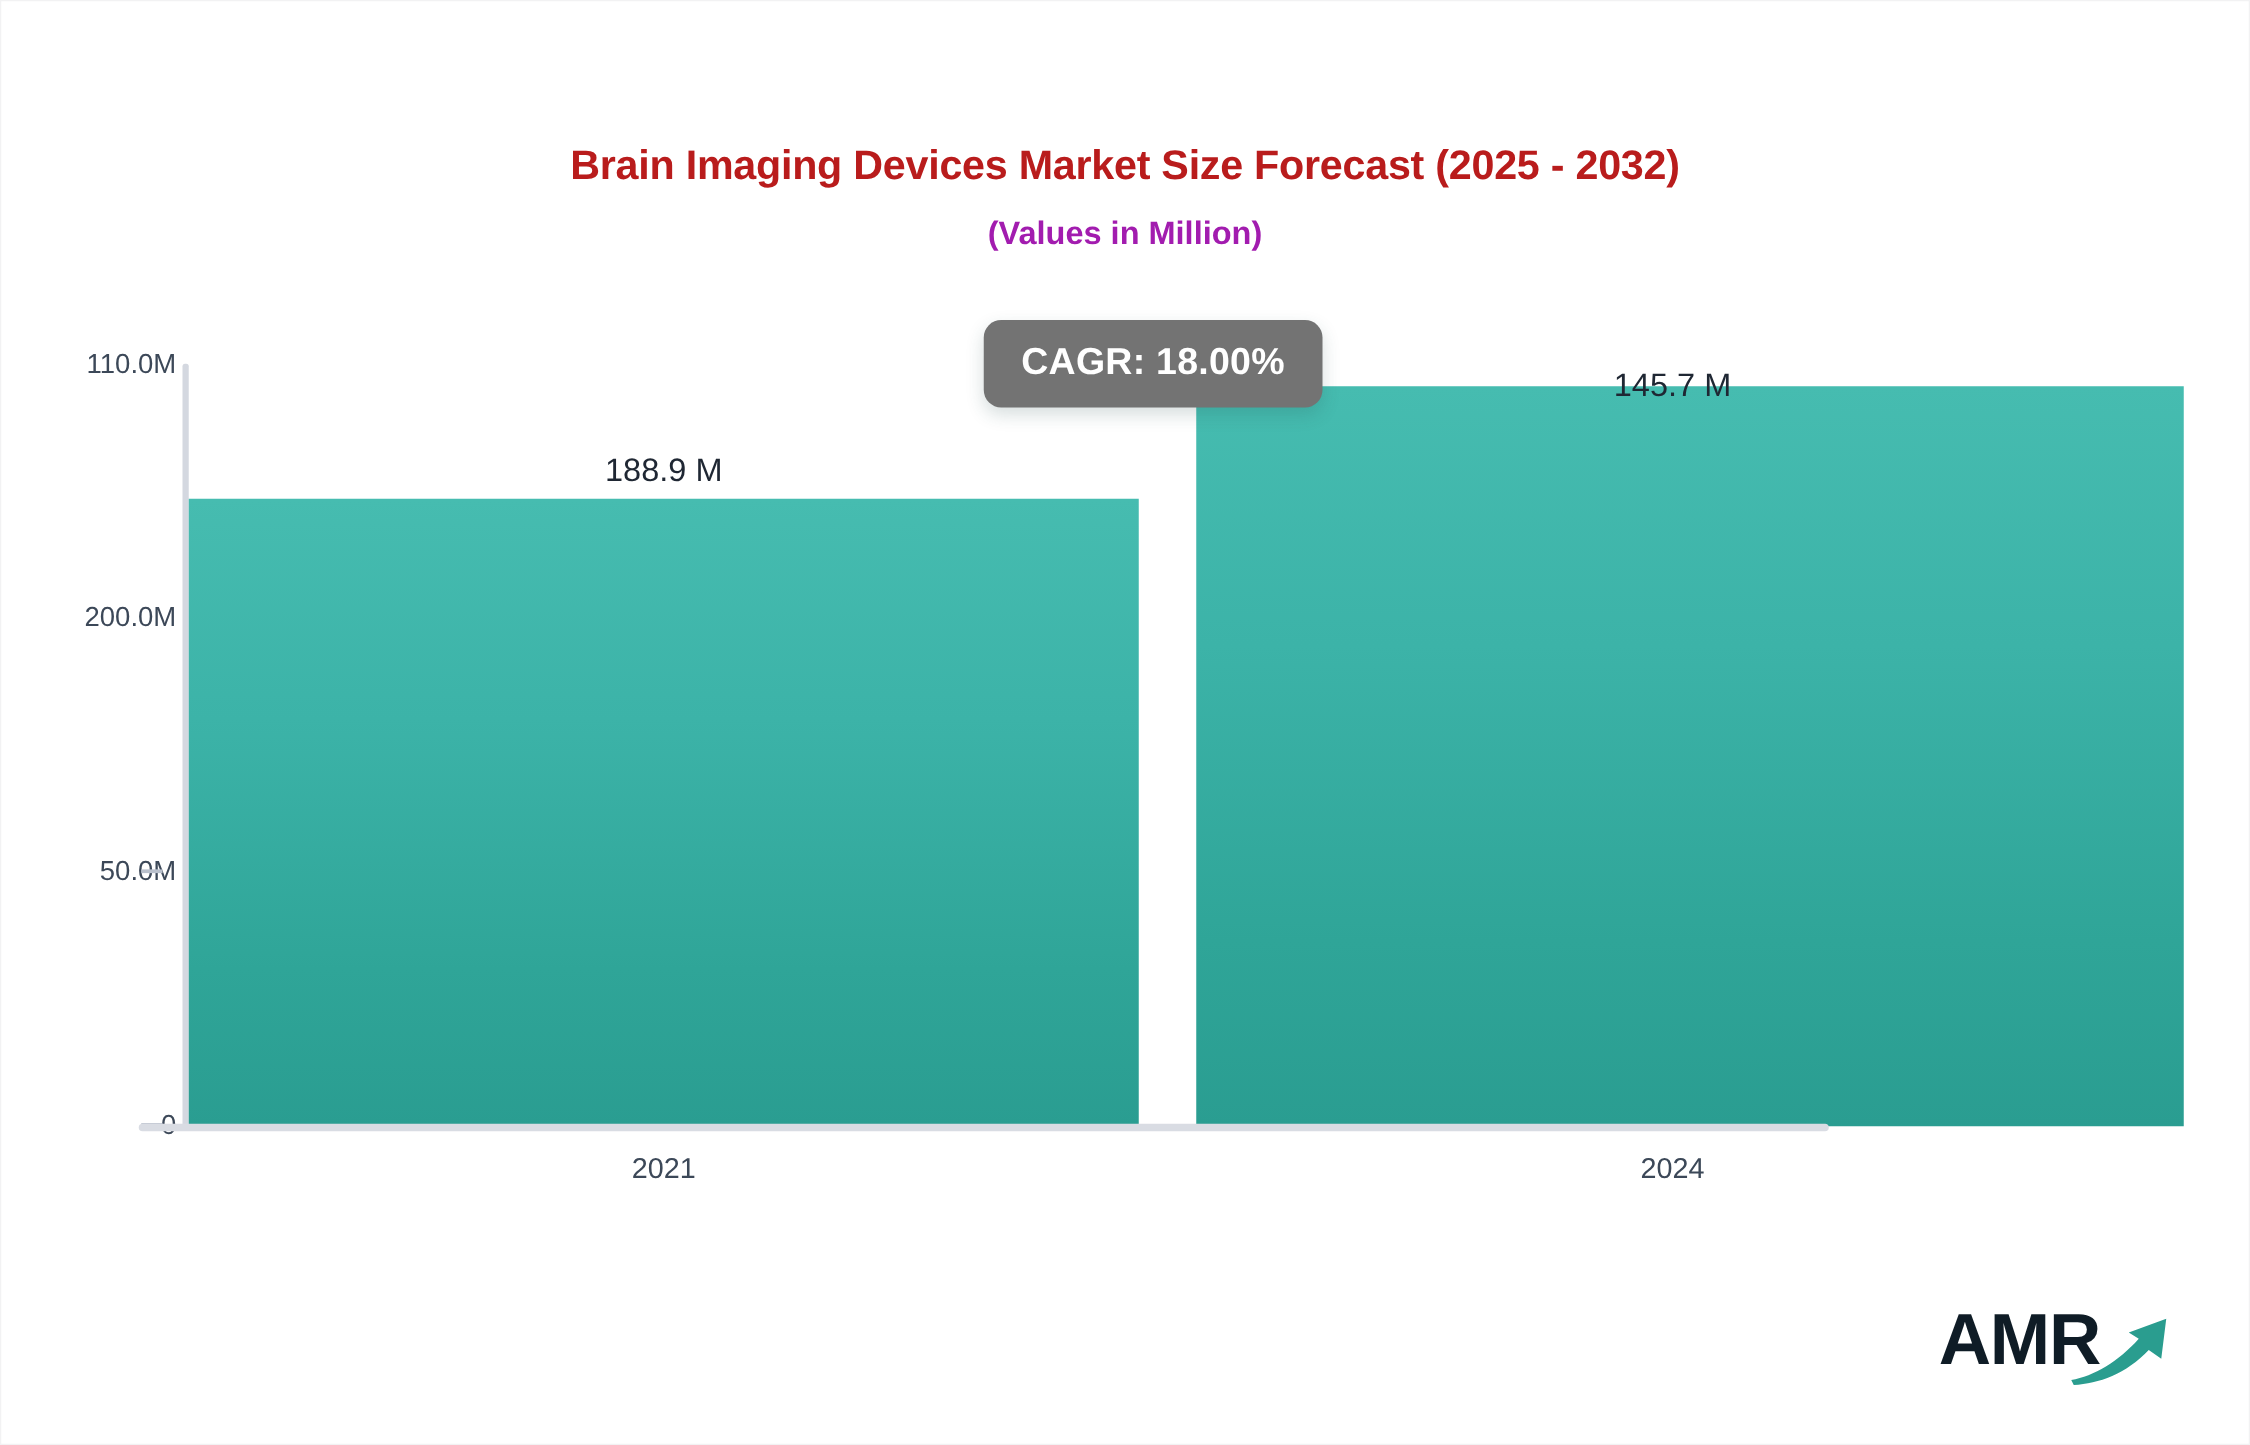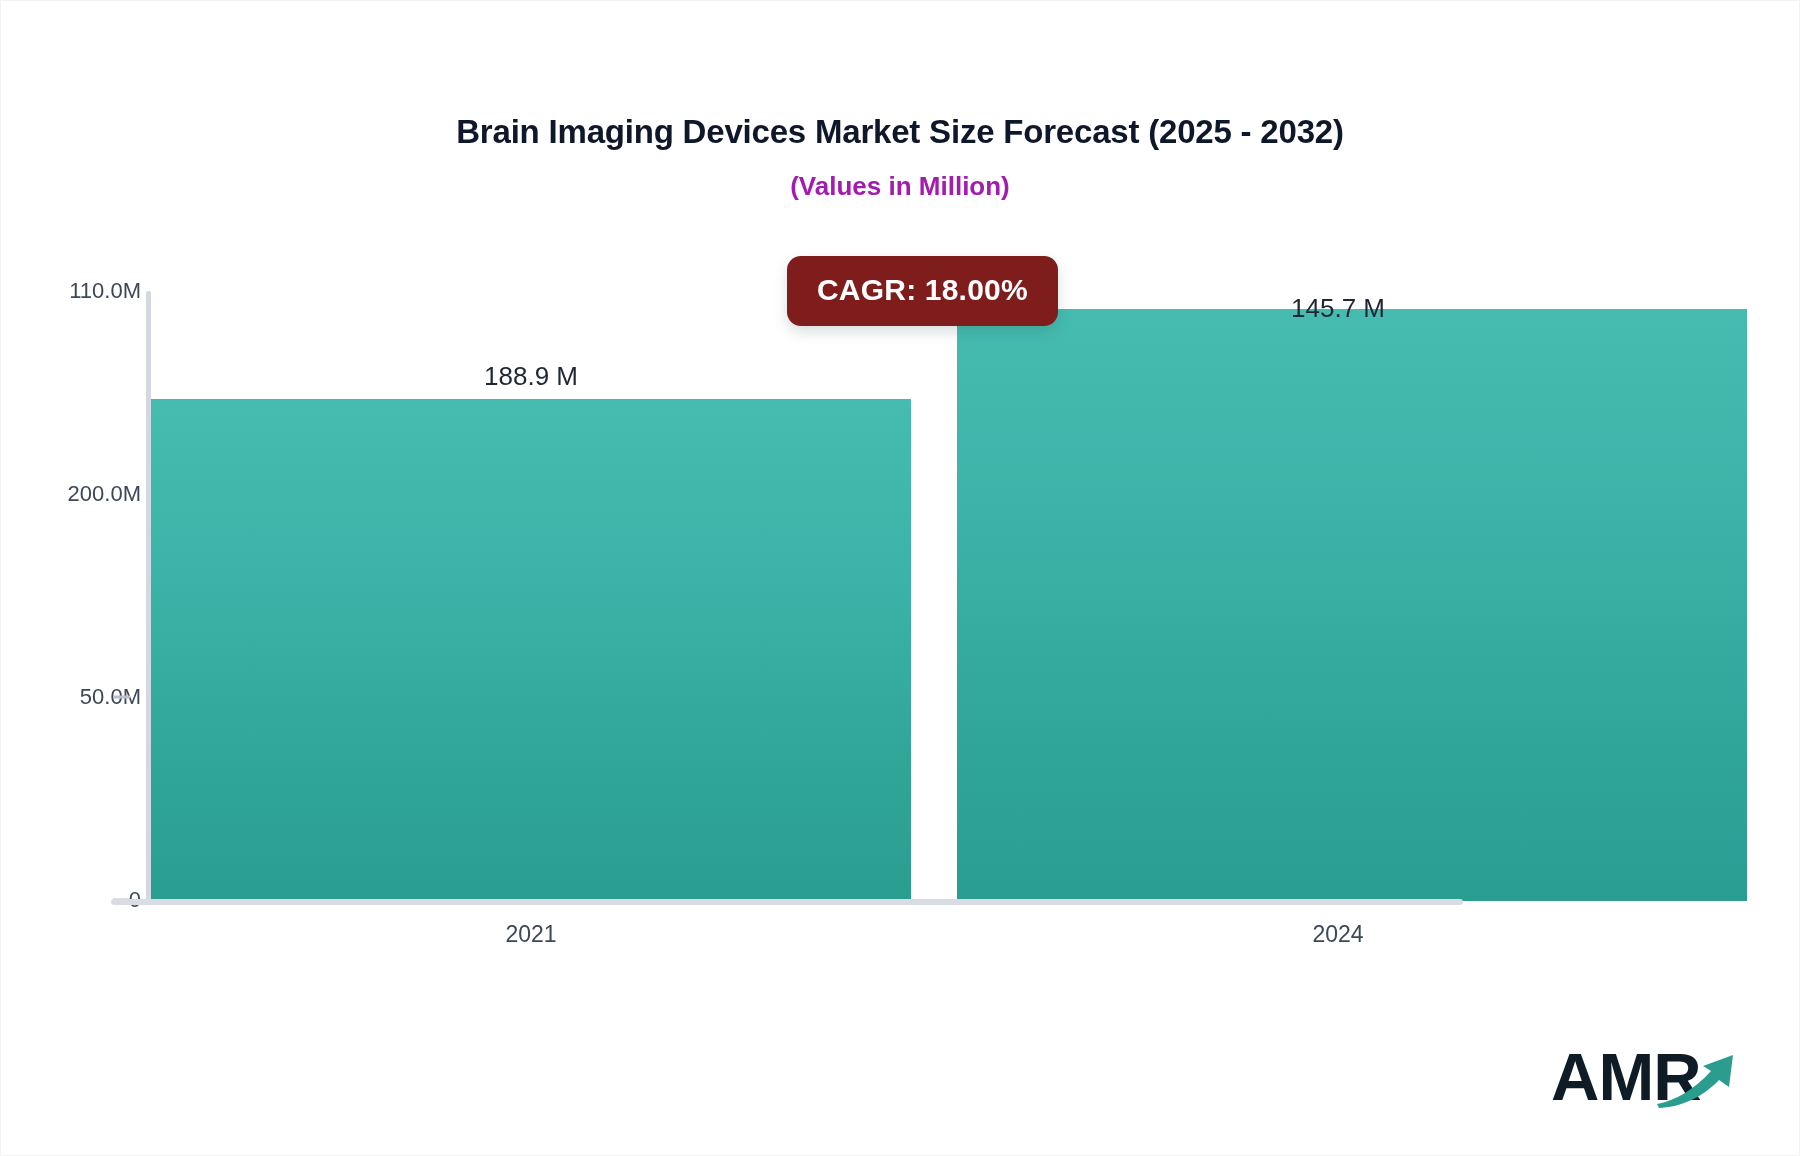--- a/index.html
+++ b/index.html
@@ -22,21 +22,21 @@
 
   
   .chart-title {
     position: absolute;
     left: 0;
     right: 0;
     top: 112px;
     text-align: center;
     font-size: 33px;
     font-weight: bold;
-    color: #0f172a;
+    color: #b91c1c;
     letter-spacing: -0.2px;
   }
   .chart-subtitle {
     position: absolute;
     left: 0;
     right: 0;
     top: 170px;
     text-align: center;
     font-size: 26px;
     font-weight: bold;
@@ -110,21 +110,21 @@
     transform: translateX(-50%);
     white-space: nowrap;
   }
 
   
   .cagr-badge {
     position: absolute;
     left: 786px;
     top: 255px;
     padding: 17px 30px 19px 30px;
-    background: #7f1d1d;
+    background: #737373;
     border-radius: 14px;
     color: #ffffff;
     font-size: 30px;
     font-weight: bold;
     letter-spacing: 0.2px;
     box-shadow: 0 6px 14px rgba(40, 80, 80, 0.18);
     z-index: 5;
   }
 
   
@@ -132,21 +132,21 @@
     position: absolute;
     right: 58px;
     bottom: 42px;
     width: 190px;
     height: 78px;
   }
   .amr-text {
     position: absolute;
     left: 0;
     top: 8px;
-    font-size: 67px;
+    font-size: 58px;
     font-weight: bold;
     color: #0f1c26;
     letter-spacing: -1px;
     line-height: 1;
   }
   .amr-arrow {
     position: absolute;
     right: 0;
     top: 14px;
     width: 86px;

